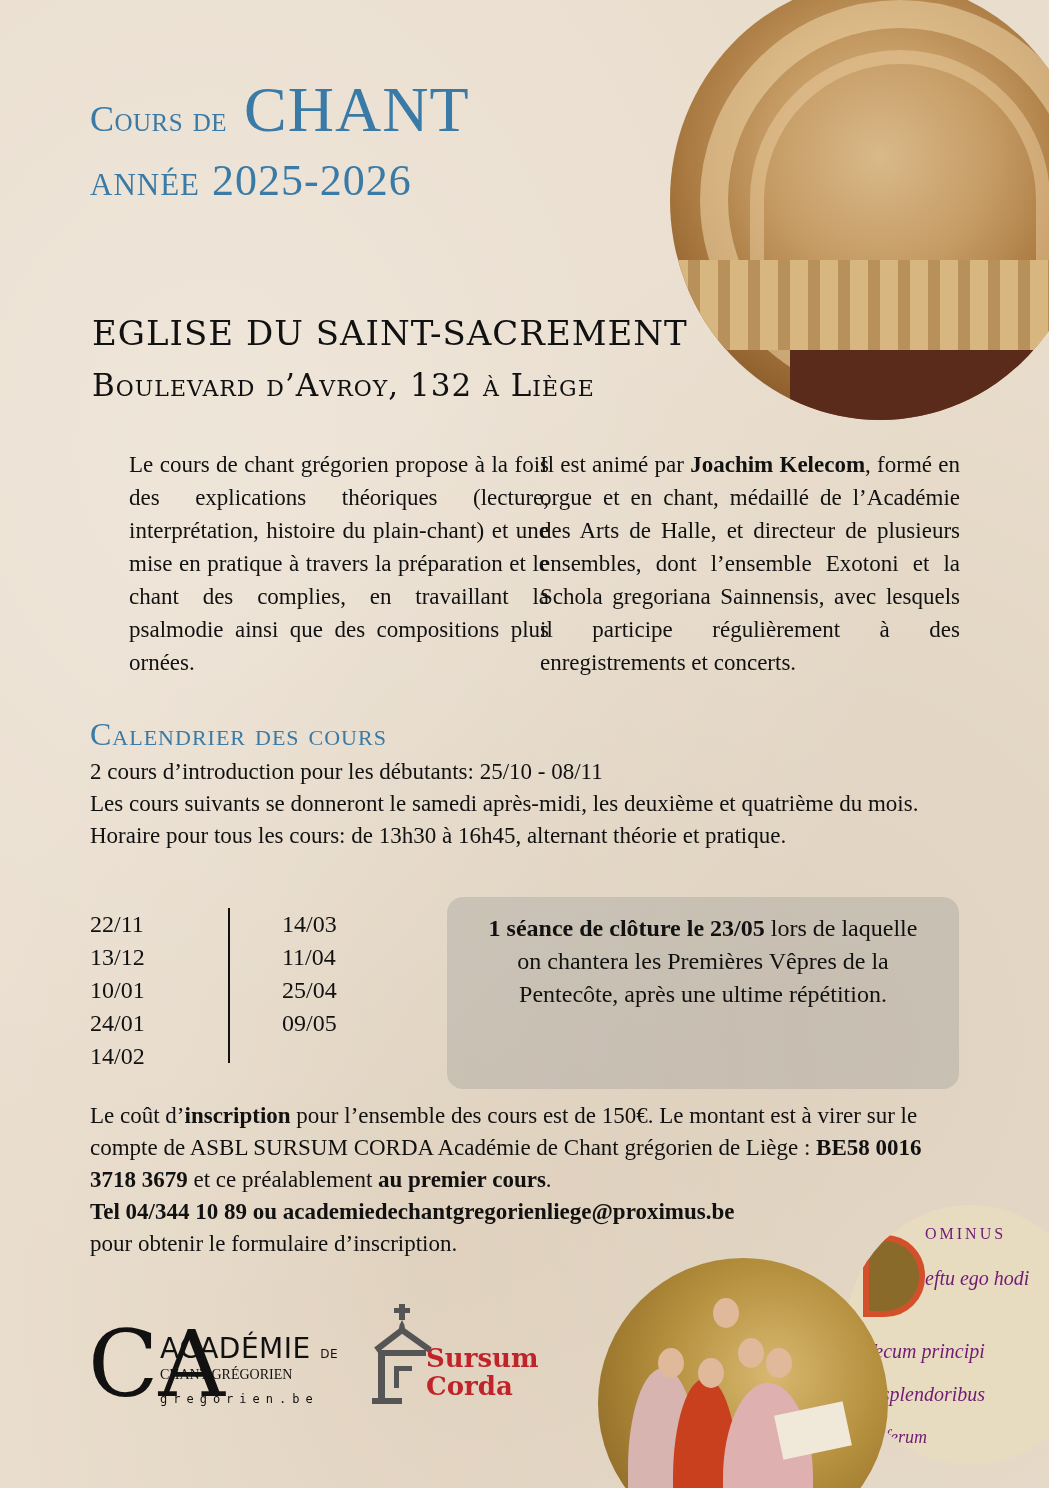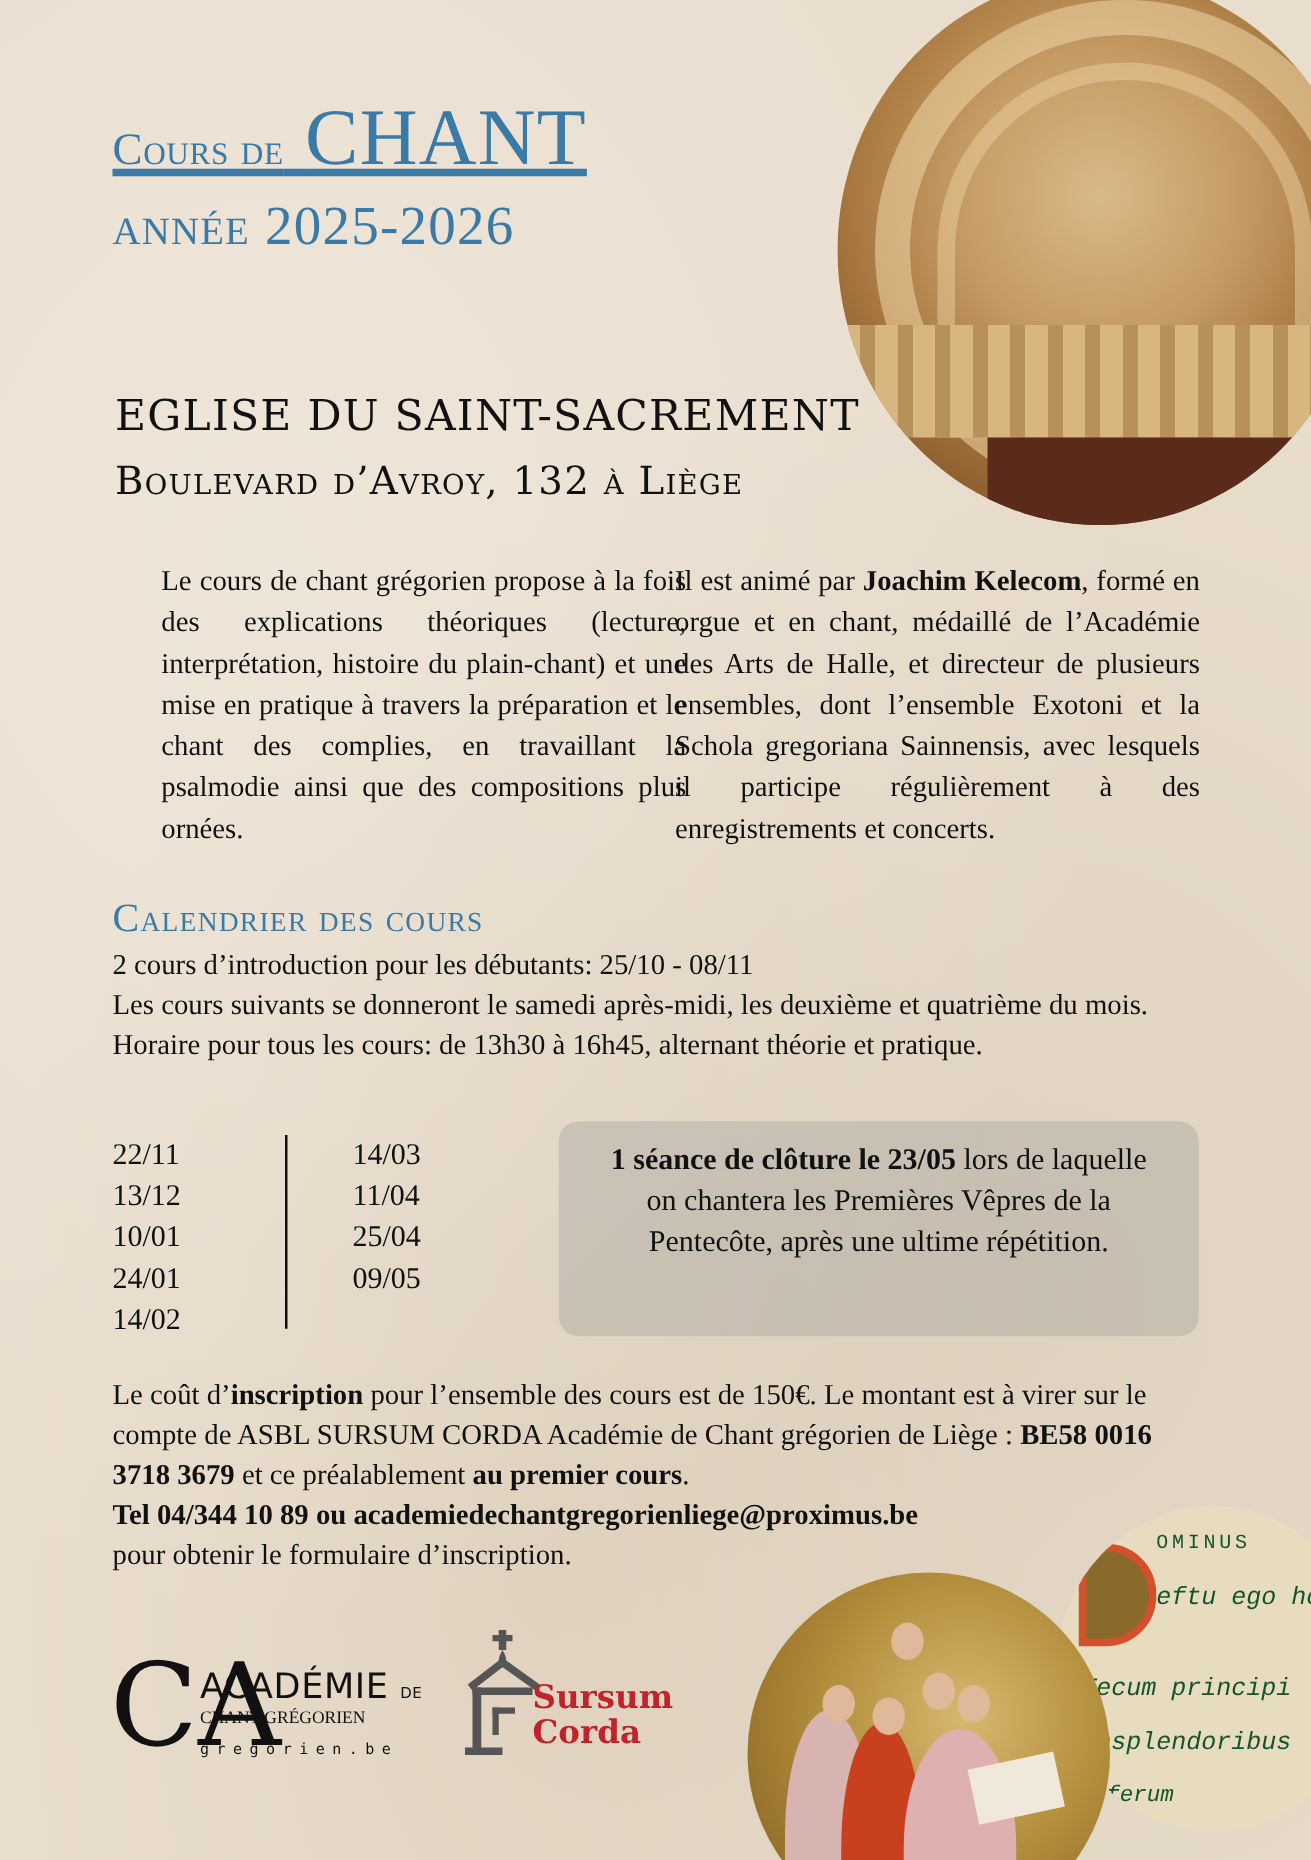--- a/index.html
+++ b/index.html
@@ -7,21 +7,21 @@
     width:1049px; height:1488px; position:relative; overflow:hidden;
     background:
       radial-gradient(ellipse at 20% 30%, rgba(255,255,255,0.25), rgba(0,0,0,0) 60%),
       radial-gradient(ellipse at 80% 70%, rgba(180,160,130,0.18), rgba(0,0,0,0) 55%),
       radial-gradient(ellipse at 40% 85%, rgba(200,180,150,0.2), rgba(0,0,0,0) 50%),
       #e9ddcd;
     font-family: "Liberation Serif", "DejaVu Serif", serif;
     color:#111;
   }
   .title-block { position:absolute; left:90px; top:78px; color:#3a7aa6; }
-  .t1 { font-size:64px; line-height:64px; font-variant: small-caps; letter-spacing:1px; white-space:nowrap;text-decoration:underline; }
+  .t1 { font-size:64px; line-height:64px; font-variant: small-caps; letter-spacing:1px; white-space:nowrap; }
   .t1 .small { font-size:36px; letter-spacing:0.5px; }
   .t2 { font-size:68px; line-height:72px; letter-spacing:1px; margin-top:2px; white-space:nowrap; }
   .t3 { font-size:44px; line-height:52px; font-variant: small-caps; letter-spacing:1px; margin-top:4px; white-space:nowrap; }
   .sub1 { position:absolute; left:92px; top:313px; font-size:34px; letter-spacing:1px; white-space:nowrap; font-family:"DejaVu Serif", serif; font-weight:normal;}
   .sub2 { position:absolute; left:92px; top:367px; font-size:31px; font-variant:small-caps; letter-spacing:1px; white-space:nowrap; font-family:"DejaVu Serif", serif;}
   .photo-top {
     position:absolute; left:670px; top:-20px; width:420px; height:440px; border-radius:50%;
     background:
       radial-gradient(circle at 50% 40%, #d9b98a 0%, #c49a62 35%, #a6763e 60%, #8a5a2a 80%),
       #b38a55;
@@ -34,40 +34,40 @@
   .col-left, .col-right { position:absolute; top:448px; font-size:23px; line-height:33px; text-align:justify; }
   .col-left { left:90px; width:420px;margin-left:39px; }
   .col-right { left:540px; width:420px; }
   .cal-title { position:absolute; left:90px; top:716px; font-size:32px; color:#3a7aa6; font-variant:small-caps; letter-spacing:1px; white-space:nowrap;}
   .cal-text { position:absolute; left:90px; top:756px; width:860px; font-size:23px; line-height:32px; }
   .dates { position:absolute; top:908px; font-size:24px; line-height:33px; }
   .dates.left { left:90px; }
   .dates.right { left:282px; }
   .divider { position:absolute; left:228px; top:908px; width:2px; height:155px; background:#111; }
   .closing-box {
-    position:absolute; left:447px; top:897px; width:512px; height:172px; border-radius:16px;
+    position:absolute; left:447px; top:897px; width:512px; height:192px; border-radius:16px;
     background:rgba(150,150,150,0.32); text-align:center; font-size:24px; line-height:33px;
     box-sizing:border-box; padding:15px 30px 0;
   }
   .fees { position:absolute; left:90px; top:1100px; width:880px; font-size:23px; line-height:32px; }
   .logo-acad { position:absolute; left:88px; top:1320px; width:260px; height:100px; }
   .logo-acad .ca { position:absolute; left:0; top:0; font-size:92px; line-height:90px; color:#111; font-family:"DejaVu Serif", serif; }
   .logo-acad .l1 { position:absolute; left:72px; top:12px; font-size:28px; letter-spacing:0.5px; font-family:"DejaVu Sans", sans-serif; white-space:nowrap;}
   .logo-acad .l1 .de { font-size:12px; }
   .logo-acad .l2 { position:absolute; left:72px; top:47px; font-size:14px; font-family:Liberation Serif, serif; white-space:nowrap;}
   .logo-acad .l3 { position:absolute; left:72px; top:72px; font-size:12px; letter-spacing:6px; font-family:"DejaVu Sans Mono", monospace; white-space:nowrap;}
   .logo-sursum { position:absolute; left:368px; top:1302px; width:180px; height:110px; }
   .logo-sursum .church { position:absolute; left:0; top:0; width:70px; height:110px; }
   .logo-sursum .txt { position:absolute; left:58px; top:42px; font-size:26px; line-height:28px; color:#c0242a; font-weight:bold; font-family:"DejaVu Serif", serif; }
   .photo-bl { position:absolute; left:598px; top:1258px; width:290px; height:290px; border-radius:50%; overflow:hidden;
     background: radial-gradient(circle at 60% 40%, #d8b870 0%, #b38e3c 45%, #7e5a1e 100%); }
   .photo-bl .fig { position:absolute; border-radius:50% 50% 20% 20%; }
   .photo-br { position:absolute; left:845px; top:1205px; width:250px; height:260px; border-radius:50%; overflow:hidden;
     background:#e8dcc0; }
-  .photo-br .ms { position:absolute; font-family:Liberation Mono, monospace; font-style:italic; color:#14532d; white-space:nowrap; }
+  .photo-br .ms { position:absolute; font-family:Liberation Serif, serif; font-style:italic; color:#701a75; white-space:nowrap; }
 </style>
 </head>
 <body>
 
 <div class="photo-top">
   <div class="arch1"></div>
   <div class="arch2"></div>
   <div class="lintel"></div>
   <div class="door"></div>
 </div>

